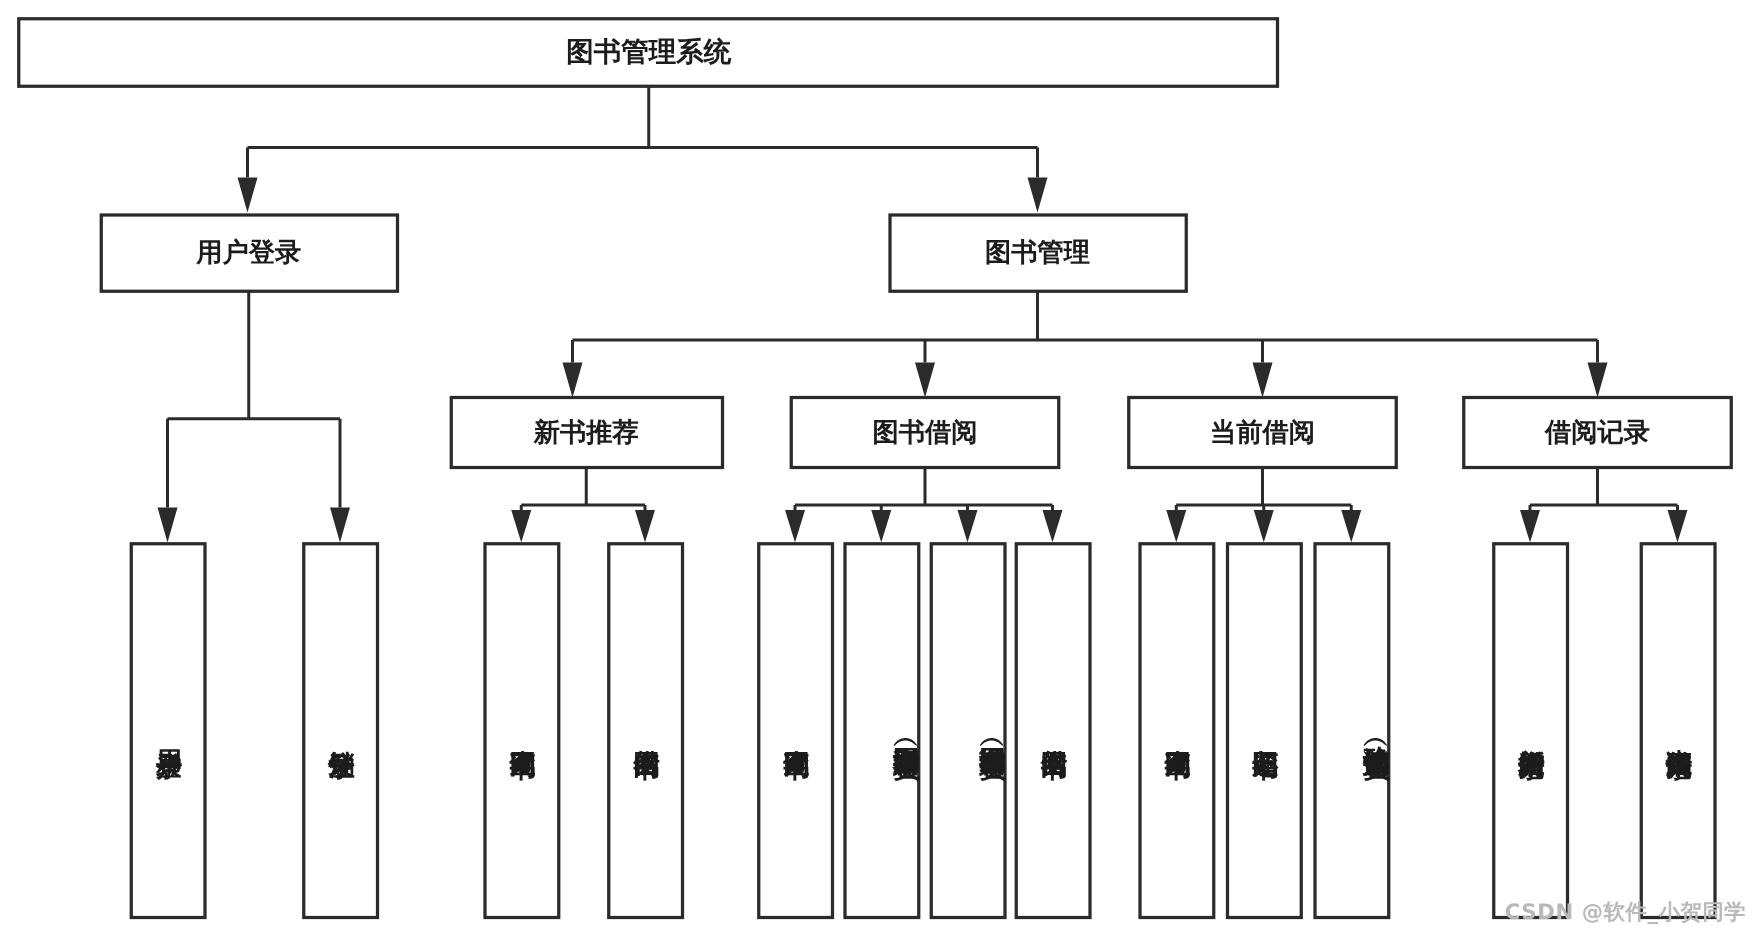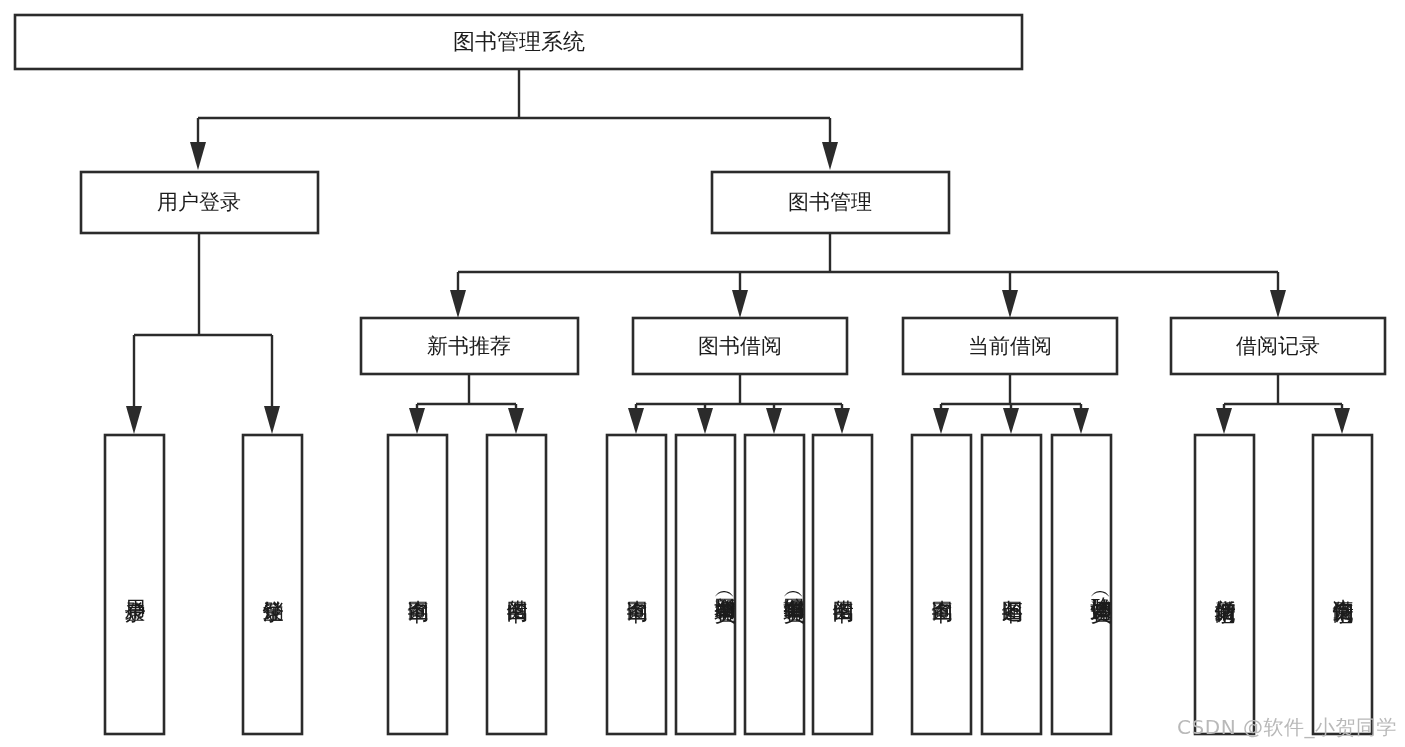--- a/index.html
+++ b/index.html
@@ -11,20 +11,21 @@
     width: 1405px;
     height: 747px;
     font-family: "DejaVu Sans", "Liberation Sans", sans-serif;
     overflow: hidden;
     position: relative;
   }
   #diagram-root {
     position: relative;
     width: 1405px;
     height: 747px;
+    font-weight: bold;
   }
   svg.diagram {
     position: absolute;
     top: 0;
     left: 0;
     width: 1405px;
     height: 747px;
   }
   .node-box {
     fill: #ffffff;
@@ -67,21 +68,21 @@
     align-items: center;
     justify-content: center;
     pointer-events: none;
     user-select: none;
   }
   .watermark {
     position: absolute;
     right: 8px;
     bottom: 6px;
     font-family: "DejaVu Sans", "Liberation Sans", sans-serif;
-    font-size: 20px;
+    font-size: 17px;
     color: #b9b9b9;
     white-space: nowrap;
     letter-spacing: 0.5px;
   }
 </style>
 </head>
 <body>
 
 <div id="diagram-root">
 

